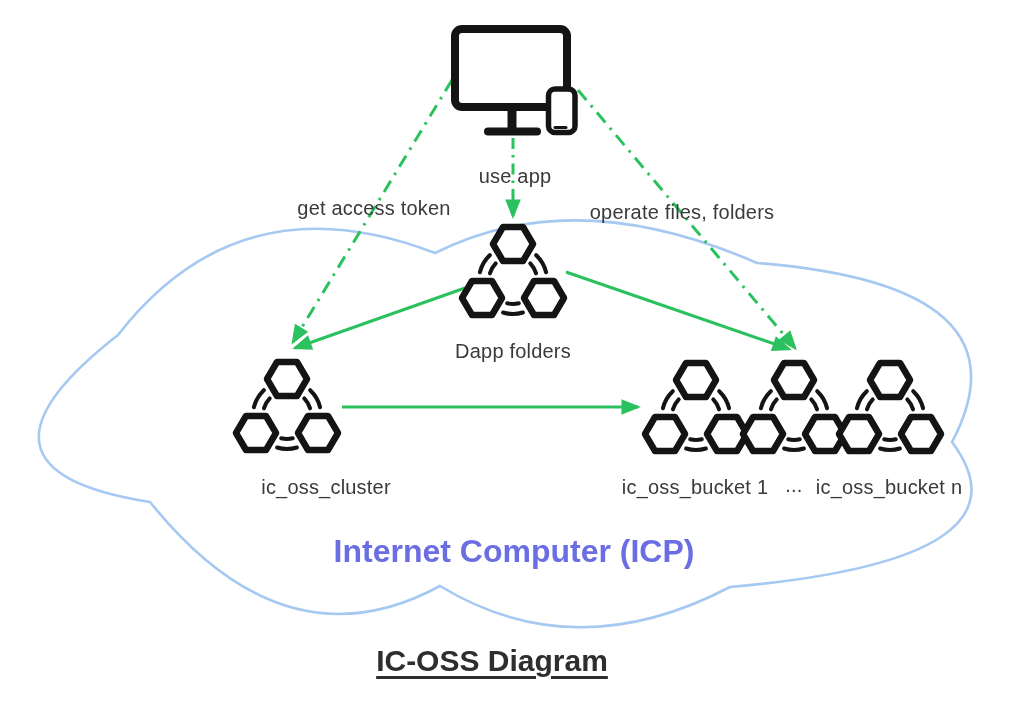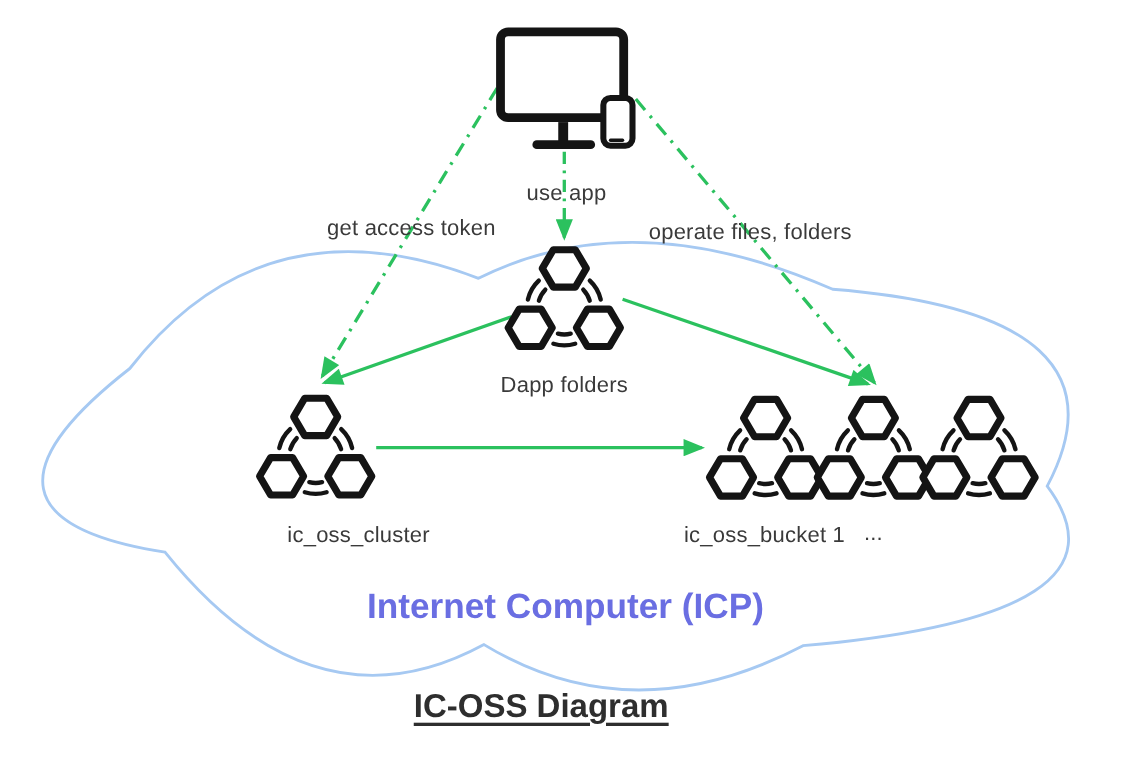--- a/index.html
+++ b/index.html
@@ -115,17 +115,18 @@
   </svg>
 
   <div class="lbl" style="left:515px; top:176px;">use app</div>
   <div class="lbl" style="left:374px; top:208px;">get access token</div>
   <div class="lbl" style="left:682px; top:212px;">operate files, folders</div>
 
   <div class="lbl" style="left:513px; top:351px;">Dapp folders</div>
   <div class="lbl" style="left:286px; top:487px;margin-left:40px;">ic_oss_cluster</div>
   <div class="lbl" style="left:695px; top:487px;">ic_oss_bucket 1</div>
   <div class="lbl" style="left:794px; top:485px;">...</div>
+  <div class="lbl" style="left:889px; top:487px;">ic_oss_bucket n</div>
 
   <div class="net-lbl" style="left:514px; top:551px;">Internet Computer (ICP)</div>
 
-  <div class="title-lbl" style="left:492px; top:643px;">IC-OSS Diagram</div>
+  <div class="title-lbl" style="left:492px; top:661px;">IC-OSS Diagram</div>
 </div>
 
 </body></html>

